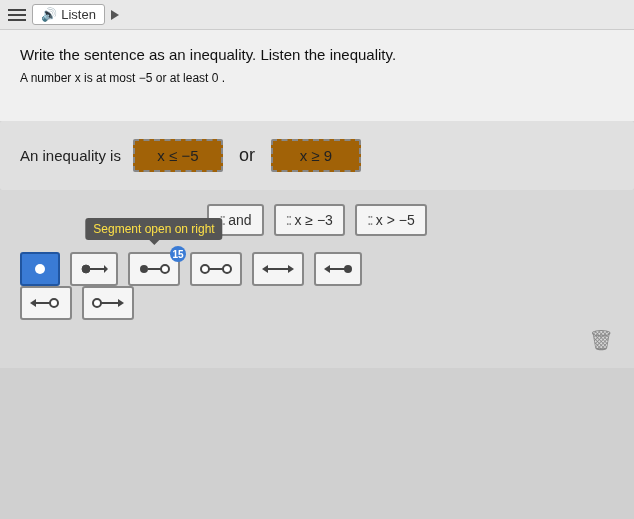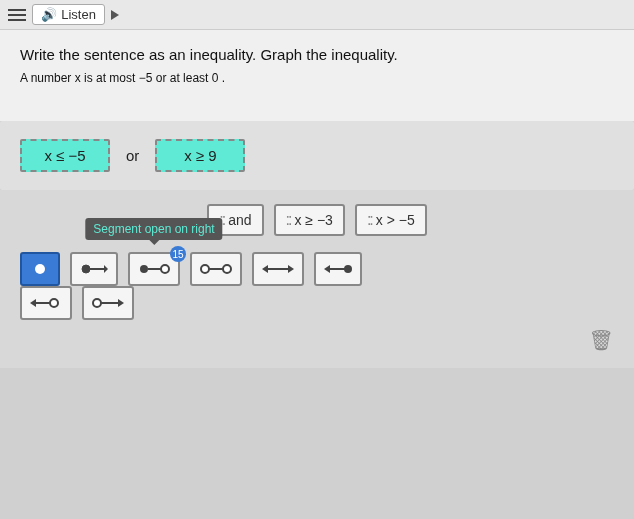--- a/index.html
+++ b/index.html
@@ -84,35 +84,35 @@
     }
 
     .answer-label {
       font-size: 15px;
       color: #222;
       white-space: nowrap;
     }
 
     .answer-box {
       border: 2px dashed #999;
-      background: #5eead4;
+      background: #a16207;
       padding: 6px 18px;
       min-width: 90px;
       text-align: center;
       font-size: 15px;
       color: #222;
       border-radius: 2px;
     }
 
     .answer-box.filled {
       border: 2px dashed #888;
     }
 
     .or-text {
-      font-size: 15px;
+      font-size: 18px;
       color: #222;
       padding: 0 4px;
     }
 
     .drag-row {
       background: #d8d8d8;
       padding: 14px 20px 6px 20px;
       display: flex;
       flex-direction: column;
       gap: 8px;
@@ -179,20 +179,21 @@
       right: -8px;
       background: #3a7bd5;
       color: #fff;
       font-size: 10px;
       border-radius: 50%;
       width: 16px;
       height: 16px;
       display: flex;
       align-items: center;
       justify-content: center;
+      font-weight: bold;
     }
 
     .bottom-row {
       display: flex;
       align-items: center;
       gap: 10px;
       padding: 0 20px 8px 20px;
       background: #d8d8d8;
     }
   </style>
@@ -206,25 +207,26 @@
       <span></span>
   </div>
   <button class="listen-btn">
     <span>🔊</span>
     <span>Listen</span>
   </button>
   <div class="play-icon"></div>
 </div>
 
 <div class="main-content">
-  <p class="instruction">Write the sentence as an inequality. Graph the inequality.</p>
+  <p class="instruction">Write the sentence as an inequality. Listen the inequality.</p>
   <p class="sentence">A number x is at most −5 or at least  0 .</p>
 </div>
 
 <div class="answer-row">
+  <span class="answer-label">An inequality is</span>
   <div class="answer-box filled">
     <span>x ≤ −5</span>
   </div>
   <span class="or-text">or</span>
   <div class="answer-box filled">
     <span>x ≥ 9</span>
   </div>
 </div>
 
 <div class="drag-row">
@@ -265,21 +267,21 @@
     </div>
 
     <div class="graph-tool" style="position:relative;">
       <svg width="32" height="20">
         <circle cx="6" cy="10" r="4" fill="#444"></circle>
         <line x1="10" y1="10" x2="26" y2="10" stroke="#444" stroke-width="2"></line>
         <circle cx="27" cy="10" r="4" fill="white" stroke="#444" stroke-width="2"></circle>
       </svg>
       <span class="number-badge">15</span>
 
-      <div style="position:absolute; bottom:44px; left:50%; transform:translateX(-50%); background:#555; color:#5eead4; font-size:12px; padding:4px 8px; border-radius:3px; white-space:nowrap; z-index:20;">
+      <div style="position:absolute; bottom:44px; left:50%; transform:translateX(-50%); background:#555; color:#fde047; font-size:12px; padding:4px 8px; border-radius:3px; white-space:nowrap; z-index:20;">
         <span>Segment open on right</span>
         <div style="position:absolute; top:100%; left:50%; transform:translateX(-50%); border:5px solid transparent; border-top-color:#555;"></div>
       </div>
     </div>
 
     <div class="graph-tool">
       <svg width="32" height="20">
         <circle cx="5" cy="10" r="4" fill="white" stroke="#444" stroke-width="2"></circle>
         <line x1="9" y1="10" x2="23" y2="10" stroke="#444" stroke-width="2"></line>
         <circle cx="27" cy="10" r="4" fill="white" stroke="#444" stroke-width="2"></circle>

